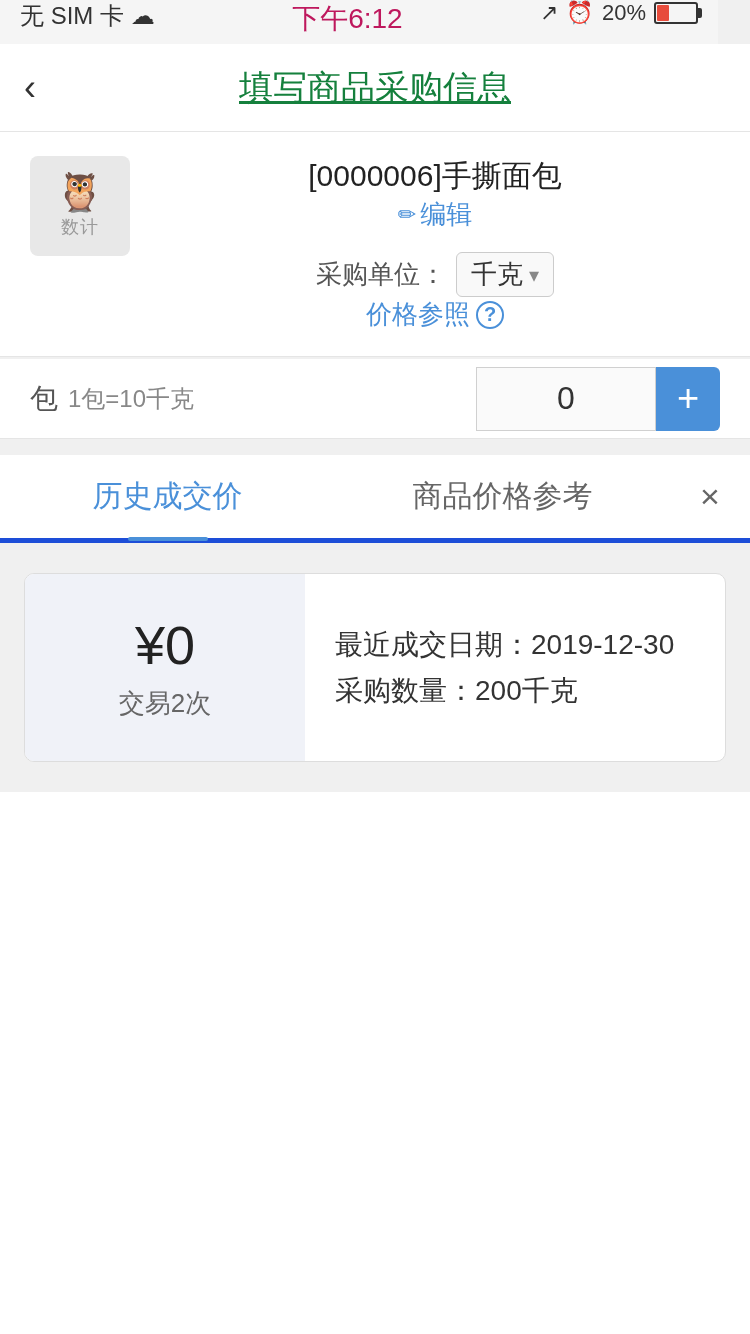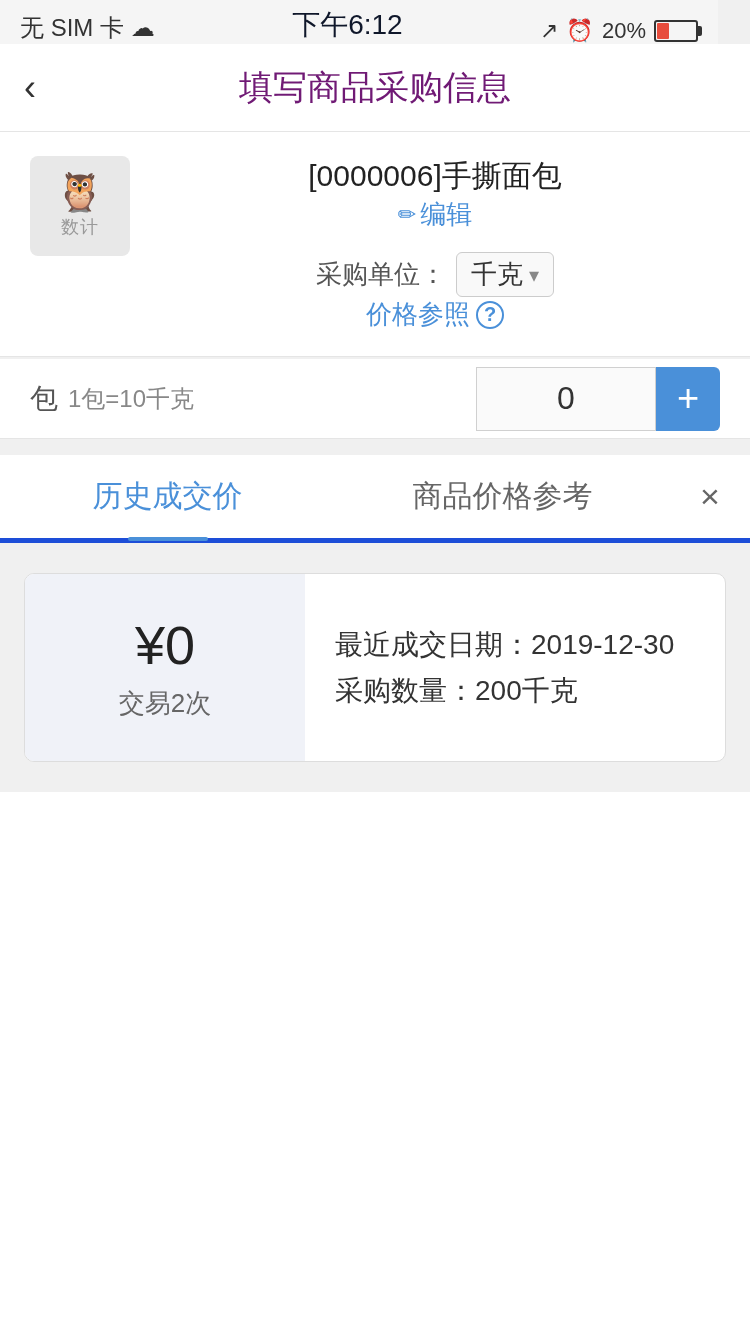--- a/index.html
+++ b/index.html
@@ -11,36 +11,36 @@
       background: #f0f0f0;
       font-size: 28px;
     }
 
     
     .status-bar {
       width: 718px;
       height: 44px;
       background: #f5f5f5;
       display: flex;
-      align-items: flex-end;
+      align-items: flex-start;
       justify-content: space-between;
       padding: 0 20px;
       font-size: 24px;
       color: #333;
     }
     .status-left {
       display: flex;
       align-items: center;
       gap: 10px;
       font-size: 24px;
     }
     .status-center {
       font-size: 28px;
       font-weight: 500;
-      color: #0f172a;
+      color: #be185d;
     }
     .status-right {
       display: flex;
       align-items: center;
       gap: 8px;
       font-size: 22px;
     }
     .battery-icon {
       width: 44px;
       height: 22px;
@@ -82,21 +82,22 @@
     .nav-back {
       position: absolute;
       left: 24px;
       font-size: 36px;
       color: #333;
       cursor: pointer;
     }
     .nav-title {
       font-size: 34px;
       font-weight: 500;
-      color: #701a75;
+      color: #15803d;
+      text-decoration: underline;
     }
 
     
     .product-card {
       background: #fff;
       margin-top: 0;
       padding: 24px 30px;
       border-bottom: 1px solid #e5e5e5;
     }
     .product-row {

